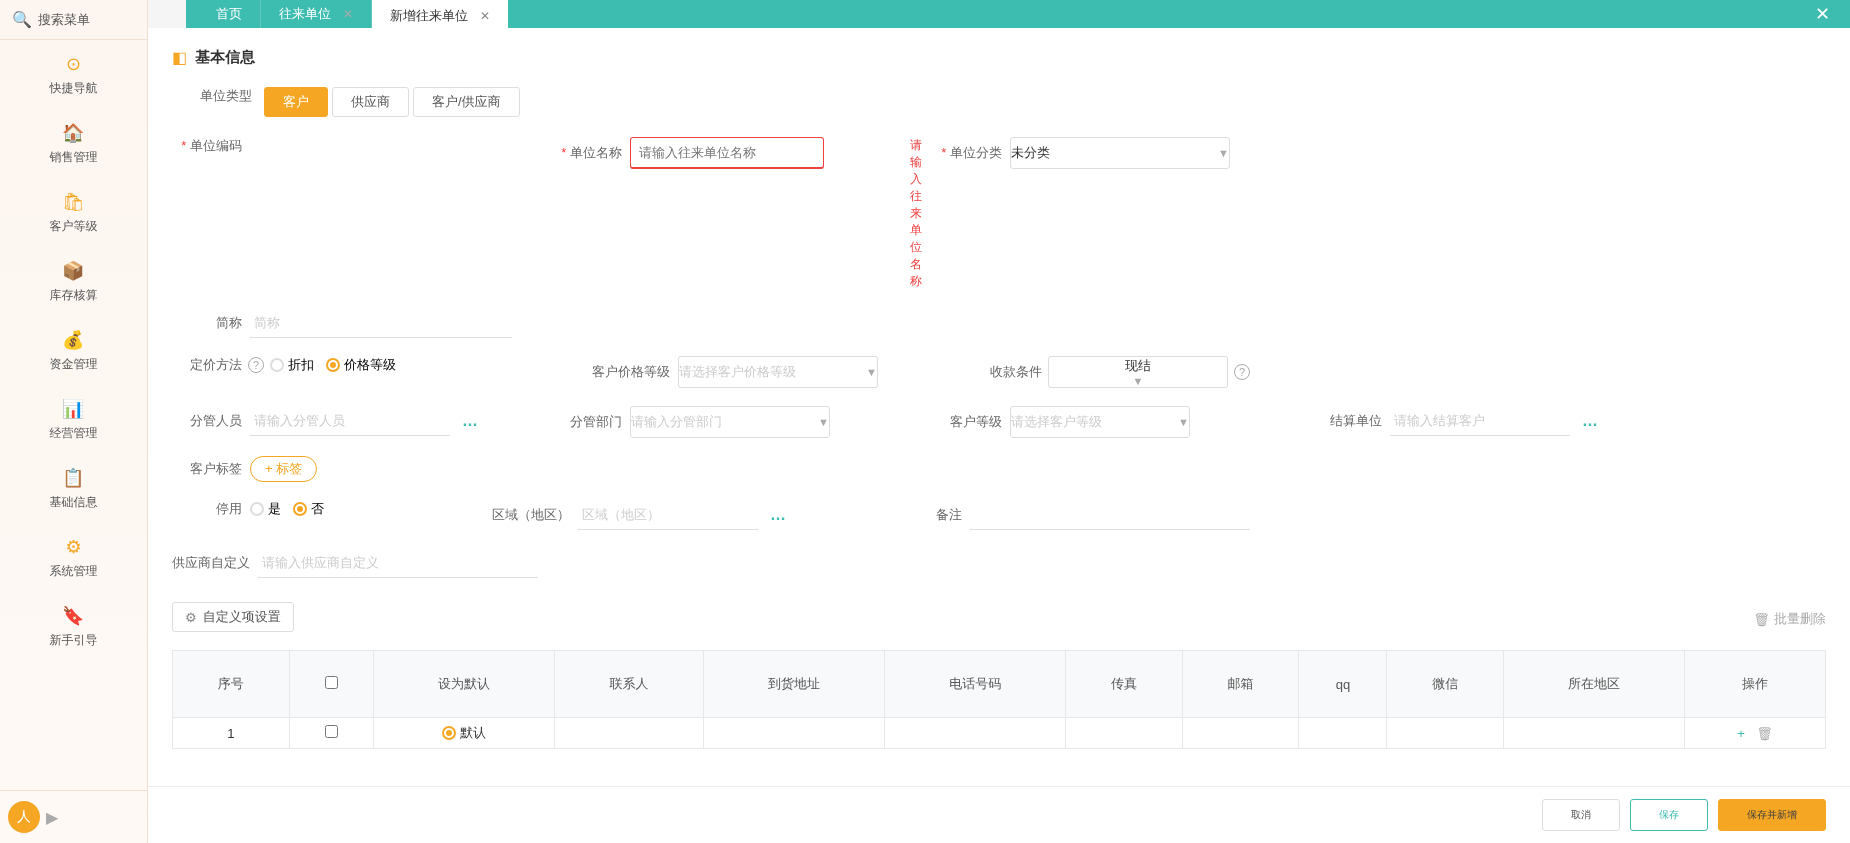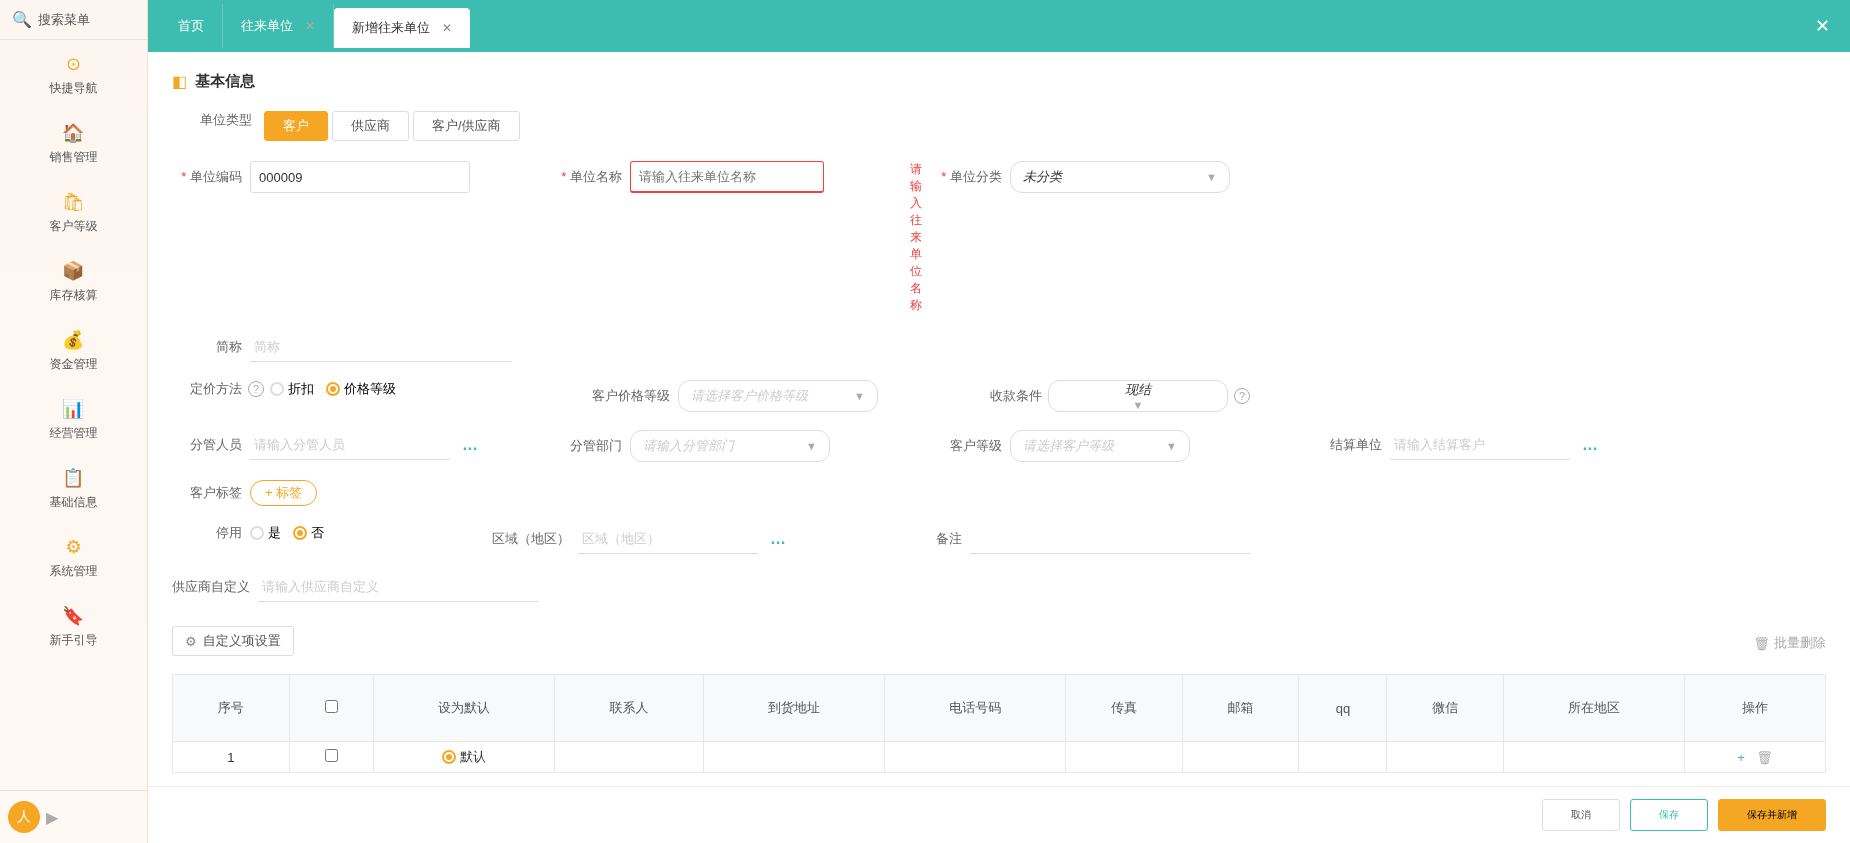--- a/index.html
+++ b/index.html
@@ -49,23 +49,24 @@
     .sidebar-bottom .dot { width: 32px; height: 32px; border-radius: 50%; background: #f5a623; display: flex; align-items: center; justify-content: center; color: white; font-size: 14px; }
 
     
     .main { flex: 1; display: flex; flex-direction: column; overflow: hidden; }
 
     
     .tab-bar {
       background: #3dbcb0;
       display: flex;
       align-items: center;
-      height: 52px;
+      height: 28px;
       padding: 0 12px;
       gap: 0;
+      margin-left: 38px;
     }
     .tab-item {
       padding: 0 18px;
       height: 44px;
       display: flex; align-items: center; gap: 8px;
       color: white;
       font-size: 14px;
       cursor: pointer;
       border-right: 1px solid rgba(255,255,255,0.2);
     }
@@ -158,26 +159,25 @@
       background: #f5a623;
       border-color: #f5a623;
       color: white;
     }
 
     
     .select-control {
       flex: 1;
       height: 32px;
       border: 1px solid #ddd;
-      border-radius: 12px;
-      padding: 0 12px;
+      border-radius: 3px;
+      padding: 0 0;
       display: flex; align-items: center; justify-content: space-between;
       cursor: pointer;
       background: white;
-      font-style: italic;
     }
     .select-control .arrow { color: #aaa; font-size: 11px; }
     .select-value { color: #333; }
     .select-placeholder { color: #ccc; }
 
     
     .radio-group { display: flex; align-items: center; gap: 12px; }
     .radio-item { display: flex; align-items: center; gap: 4px; cursor: pointer; }
     .radio-circle {
       width: 14px; height: 14px;
@@ -280,21 +280,21 @@
     }
     .btn {
       padding: 8px 28px;
       border-radius: 3px;
       cursor: pointer;
       font-size: 10px;
       border: none;
     }
     .btn-cancel { background: white; border: 1px solid #ddd; color: #555; }
     .btn-save { background: white; border: 1px solid #3dbcb0; color: #3dbcb0; }
-    .btn-save-new { background: #f5a623; border: 1px solid #f5a623; color: #000000; }
+    .btn-save-new { background: #f5a623; border: 1px solid #f5a623; color: #404040; }
 
     
     .col-divider { width: 40px; flex-shrink: 0; }
 
     .form-input-underline {
       flex: 1;
       border: none;
       border-bottom: 1px solid #ddd;
       padding: 4px 4px;
       font-size: 13px;
@@ -388,21 +388,20 @@
       <div class="unit-type-group">
         <button class="unit-btn active">客户</button>
         <button class="unit-btn">供应商</button>
         <button class="unit-btn">客户/供应商</button>
       </div>
     </div>
 
     <div class="form-row" style="align-items:flex-start;">
       <div class="form-group" style="max-width:340px;">
         <span class="form-label required">单位编码</span>
-        <input class="form-control" type="text" value="000009" style="max-width: 220px;">
       </div>
       <div class="col-divider"></div>
       <div class="form-group" style="max-width:340px; flex-direction:row; align-items:flex-start;">
         <div style="display:flex;align-items:center;gap:8px;width:100%;">
           <span class="form-label required">单位名称</span>
           <input class="form-control error-border" type="text" style="max-width: 220px; border-bottom: 2px solid rgb(240, 64, 64); border-top-color: rgb(240, 64, 64); border-right-color: rgb(240, 64, 64); border-left-color: rgb(240, 64, 64);" placeholder="请输入往来单位名称">
         </div>
         <div style="padding-left:78px;">
           <span class="error-msg">请输入往来单位名称</span>
         </div>

